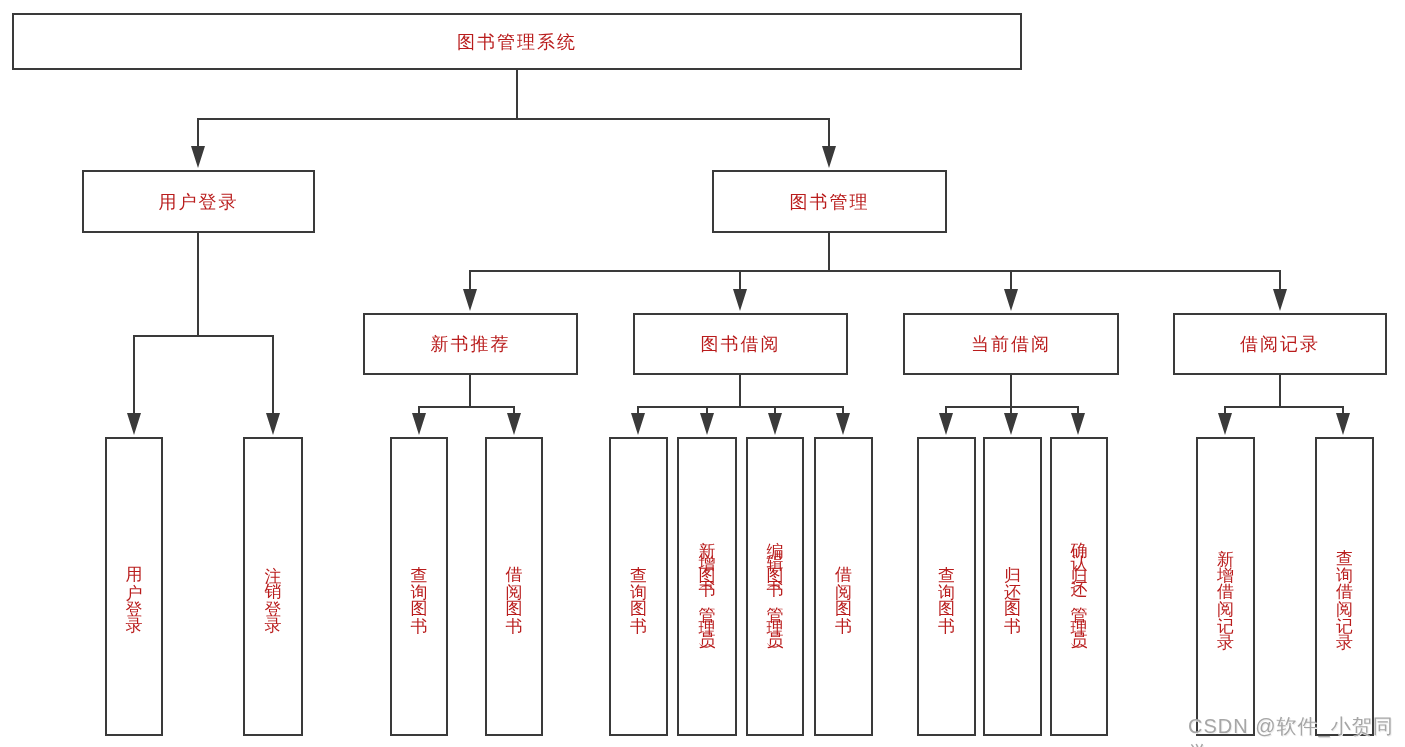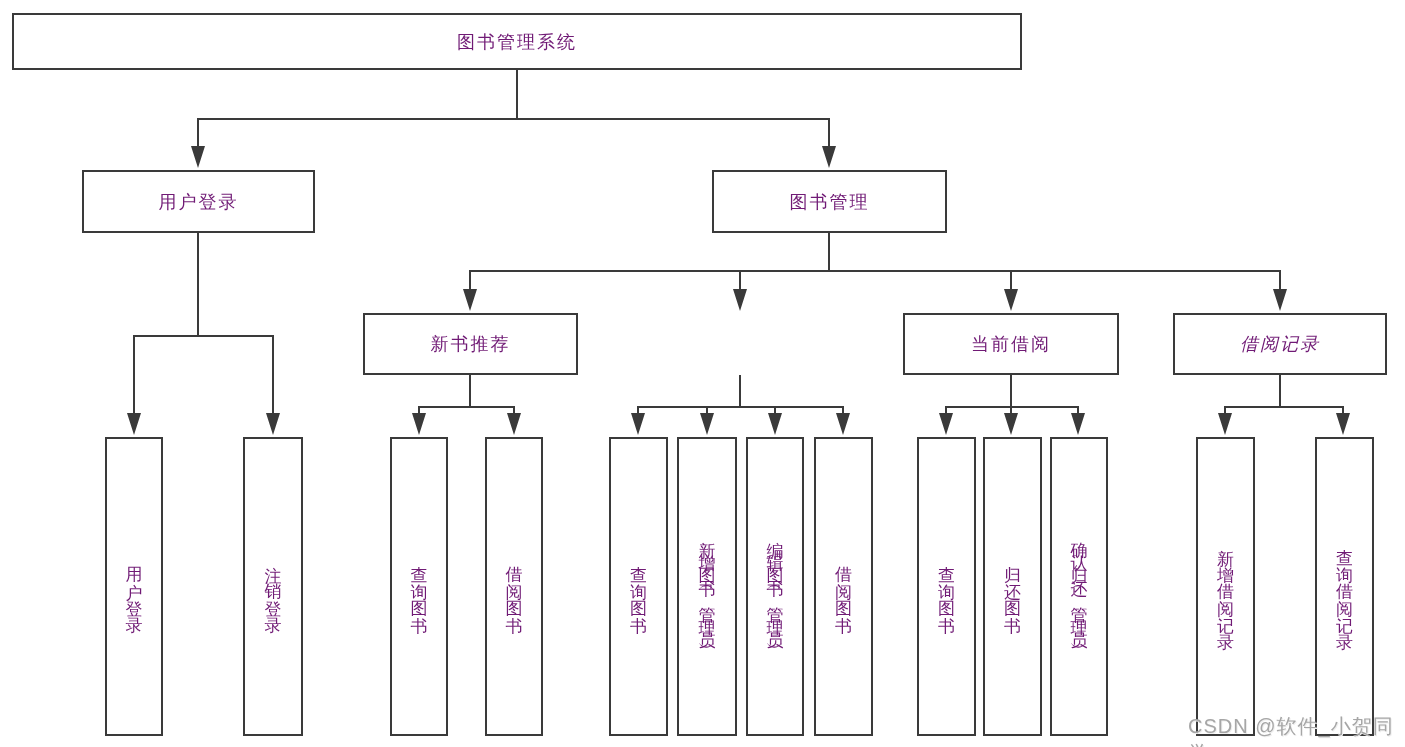--- a/index.html
+++ b/index.html
@@ -17,21 +17,21 @@
     width: 1405px; height: 747px;
   }
   .node {
     position: absolute;
     box-sizing: border-box;
     border: 2px solid #3a3a3a;
     background: #ffffff;
     display: flex;
     align-items: center;
     justify-content: center;
-    color: #701a75;
+    color: #b91c1c;
     font-size: 18px;
     letter-spacing: 2px;
     white-space: nowrap;
   }
   .node.leaf {
     writing-mode: vertical-rl;
     text-orientation: mixed;
     font-size: 17px;
     letter-spacing: 17px;
     white-space: normal;
@@ -105,22 +105,23 @@
       M1218 413 L1232 413 L1225 435 Z
       M1336 413 L1350 413 L1343 435 Z"></path>
   </svg>
 
   <div class="node" style="left:12px; top:13px; width:1010px; height:57px;">图书管理系统</div>
 
   <div class="node" style="left:82px; top:170px; width:233px; height:63px;">用户登录</div>
   <div class="node" style="left:363px; top:313px; width:215px; height:62px;">新书推荐</div>
 
   <div class="node" style="left:712px; top:170px; width:235px; height:63px;">图书管理</div>
+  <div class="node" style="left:633px; top:313px; width:215px; height:62px;">图书借阅</div>
   <div class="node" style="left:903px; top:313px; width:216px; height:62px;text-align:right;">当前借阅</div>
-  <div class="node" style="left:1173px; top:313px; width:214px; height:62px;font-style:italic;">借阅记录</div>
+  <div class="node" style="left:1173px; top:313px; width:214px; height:62px;">借阅记录</div>
 
   <div class="node leaf" style="left:105px; top:437px; width:58px; height:299px;">用户登录</div>
   <div class="node leaf" style="left:243px; top:437px; width:60px; height:299px;">注销登录</div>
   <div class="node leaf" style="left:390px; top:437px; width:58px; height:299px;">查询图书</div>
   <div class="node leaf" style="left:485px; top:437px; width:58px; height:299px;">借阅图书</div>
   <div class="node leaf" style="left:609px; top:437px; width:59px; height:299px;">查询图书</div>
   <div class="node leaf" style="left: 677px; top: 437px; width: 60px; height: 299px; letter-spacing: 13px;">新增图书（管理员）</div>
   <div class="node leaf" style="left: 746px; top: 437px; width: 58px; height: 299px; letter-spacing: 13px;">编辑图书（管理员）</div>
   <div class="node leaf" style="left:814px; top:437px; width:59px; height:299px;">借阅图书</div>
   <div class="node leaf" style="left:917px; top:437px; width:59px; height:299px;">查询图书</div>

